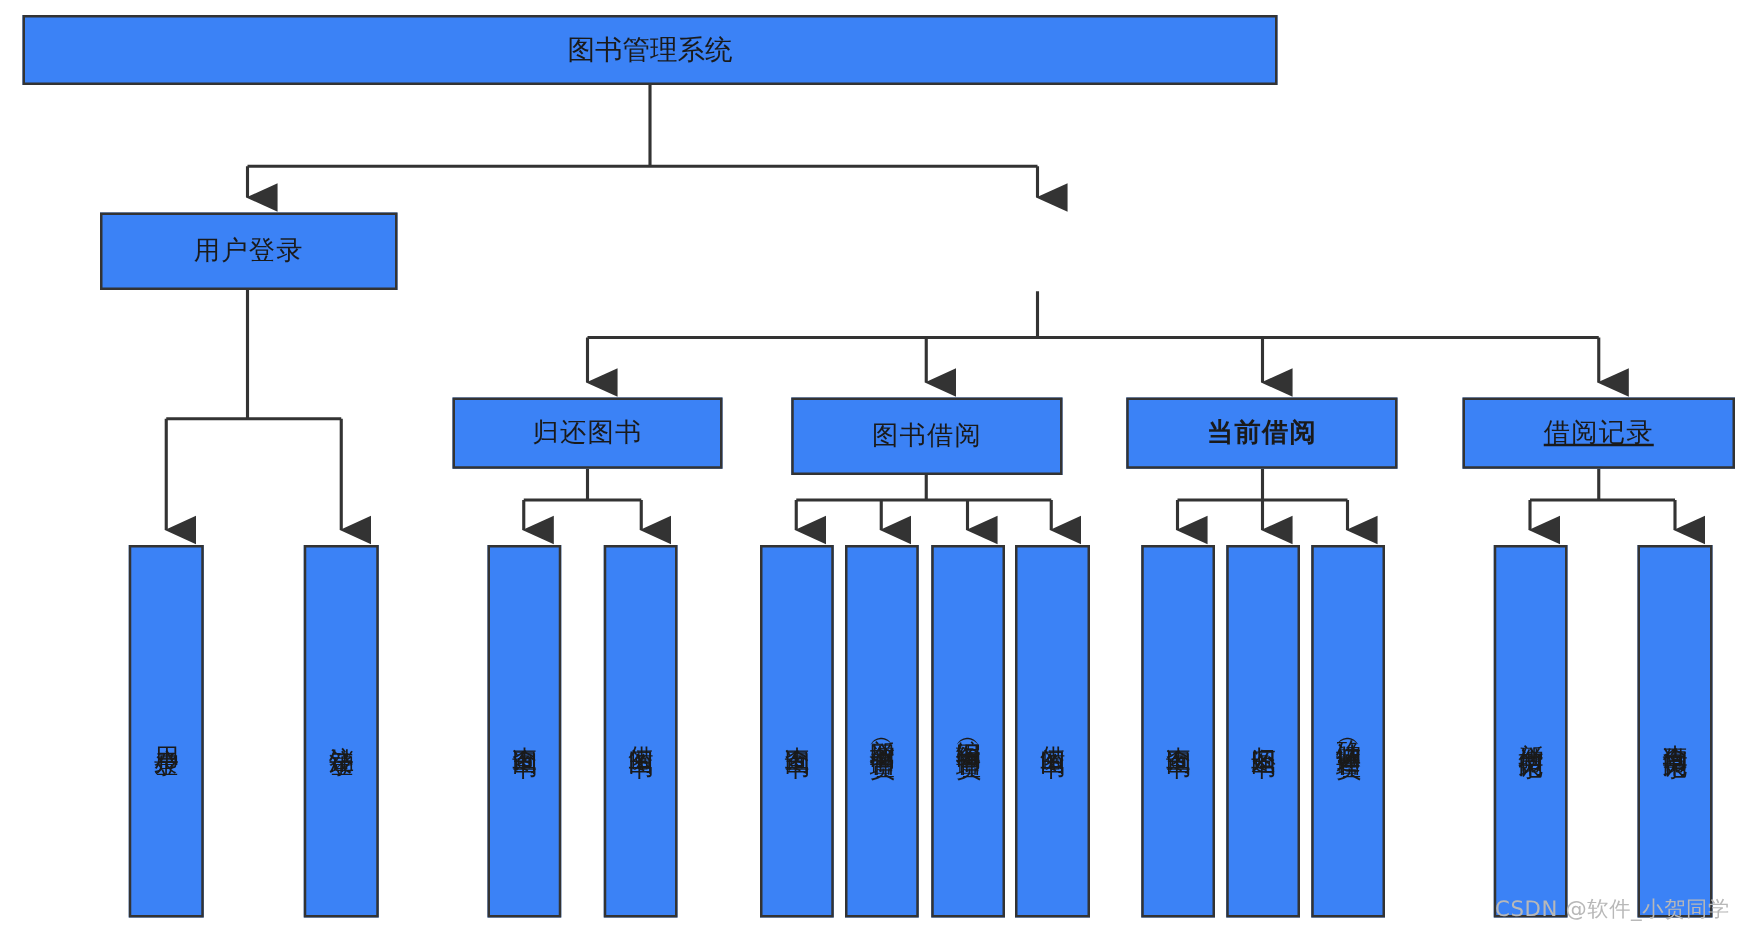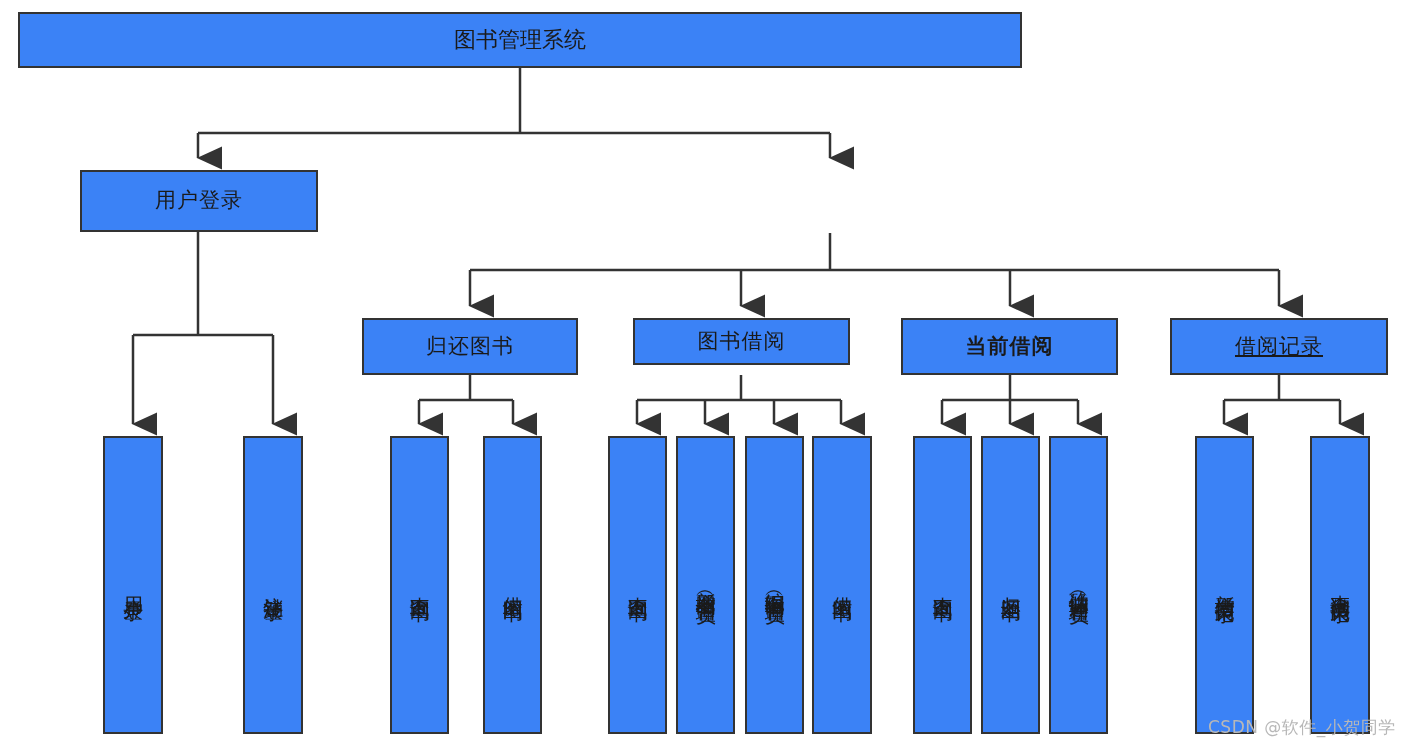--- a/index.html
+++ b/index.html
@@ -128,21 +128,21 @@
     <span>图书管理系统</span>
   </div>
 
   <div class="node h" style="left:80px; top:170px; width:238px; height:62px;">
     <span>用户登录</span>
   </div>
 
   <div class="node h" style="left:362px; top:318px; width:216px; height:57px;">
     <span>归还图书</span>
   </div>
-  <div class="node h" style="left:633px; top:318px; width:217px; height:47px;">
+  <div class="node h" style="left:633px; top:318px; width:217px; height:62px;">
     <span>图书借阅</span>
   </div>
   <div class="node h" style="left:901px; top:318px; width:217px; height:57px;font-weight:bold;">
     <span>当前借阅</span>
   </div>
   <div class="node h" style="left:1170px; top:318px; width:218px; height:57px;text-decoration:underline;">
     <span>借阅记录</span>
   </div>
 
   <div class="node leaf" style="left:103px; top:436px; width:60px; height:298px;">
@@ -182,15 +182,15 @@
     <span class="vtext">确认归还（管理员）</span>
   </div>
 
   <div class="node leaf" style="left:1195px; top:436px; width:59px; height:298px;">
     <span class="vtext">新增借阅记录</span>
   </div>
   <div class="node leaf" style="left:1310px; top:436px; width:60px; height:298px;">
     <span class="vtext">查询借阅记录</span>
   </div>
 
-  <div class="watermark" style="left:1196px; top:716px;padding-left:12px;">CSDN @软件_小贺同学</div>
+  <div class="watermark" style="left:1196px; top:716px;">CSDN @软件_小贺同学</div>
 
 </div>
 
 </body></html>

